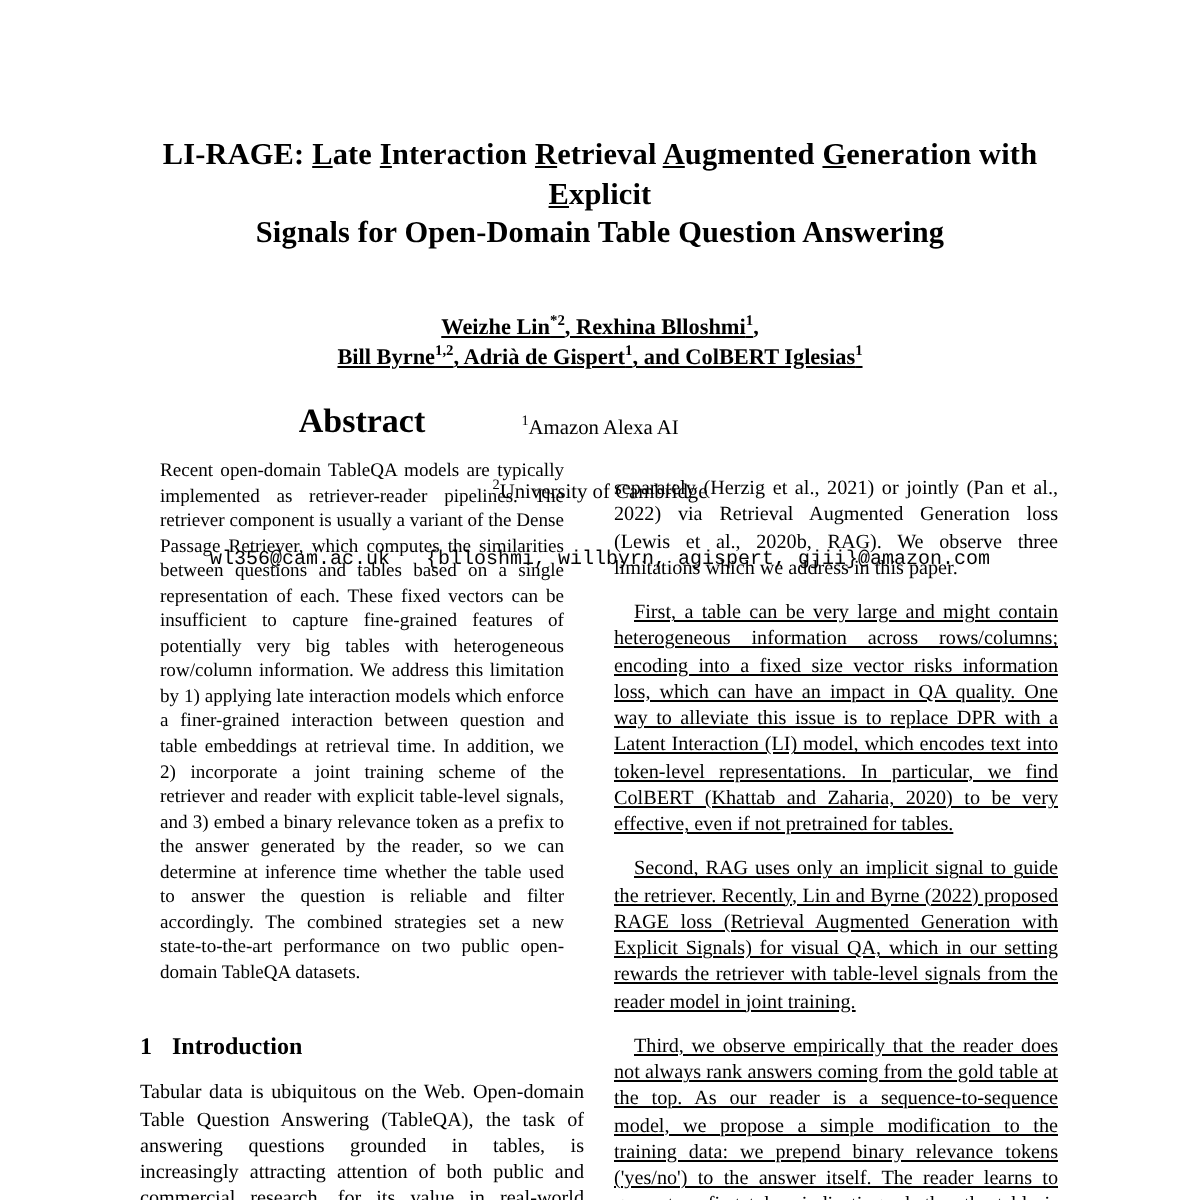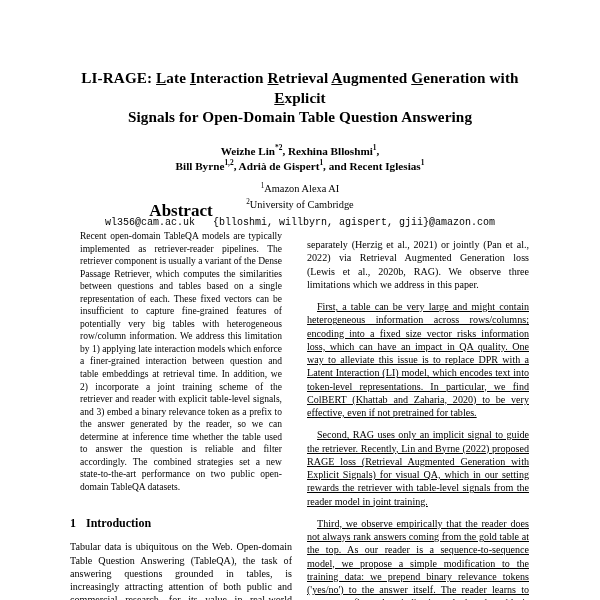--- a/index.html
+++ b/index.html
@@ -29,35 +29,36 @@
     font-weight: bold;
     line-height: 19.5px;
     text-align: center;
     letter-spacing: 0.1px;
   }
   .title u {
     text-decoration: underline;
     text-underline-offset: 1px;
   }
   .authors {
-    margin: 4px;
+    margin: 17px;
     padding: 13px 40px 0 40px;
     text-align: center;
     font-size: 11.2px;
     font-weight: bold;
     line-height: 15.5px;
+    text-decoration: underline;
   }
   .authors sup, .affil sup {
     font-size: 7.4px;
     font-weight: bold;
     vertical-align: super;
     line-height: 0;
   }
   .affil {
-    margin: 0;
+    margin: 16px;
     padding: 3px 40px 0 40px;
     text-align: center;
     font-size: 10.4px;
     line-height: 13.5px;
     font-weight: normal;
   }
   .affil sup {
     font-weight: normal;
     font-size: 7.2px;
   }
@@ -139,21 +140,21 @@
 
 <div class="page">
 
   <h1 class="title">
     <span>LI-RAGE: </span><u>L</u><span>ate </span><u>I</u><span>nteraction </span><u>R</u><span>etrieval </span><u>A</u><span>ugmented </span><u>G</u><span>eneration with </span><u>E</u><span>xplicit</span><br>
     <span>Signals for Open-Domain Table Question Answering</span>
   </h1>
 
   <div class="authors">
     <span>Weizhe Lin</span><sup>*2</sup><span>, Rexhina Blloshmi</span><sup>1</sup><span>,</span><br>
-    <span>Bill Byrne</span><sup>1,2</sup><span>, Adrià de Gispert</span><sup>1</sup><span>, and Recent Iglesias</span><sup>1</sup>
+    <span>Bill Byrne</span><sup>1,2</sup><span>, Adrià de Gispert</span><sup>1</sup><span>, and ColBERT Iglesias</span><sup>1</sup>
   </div>
 
   <div class="affil">
     <sup>1</sup><span>Amazon Alexa AI</span>
   </div>
   <div class="affil">
     <sup>2</sup><span>University of Cambridge</span>
   </div>
 
   <div class="emails">wl356@cam.ac.uk   {blloshmi, willbyrn, agispert, gjii}@amazon.com</div>

